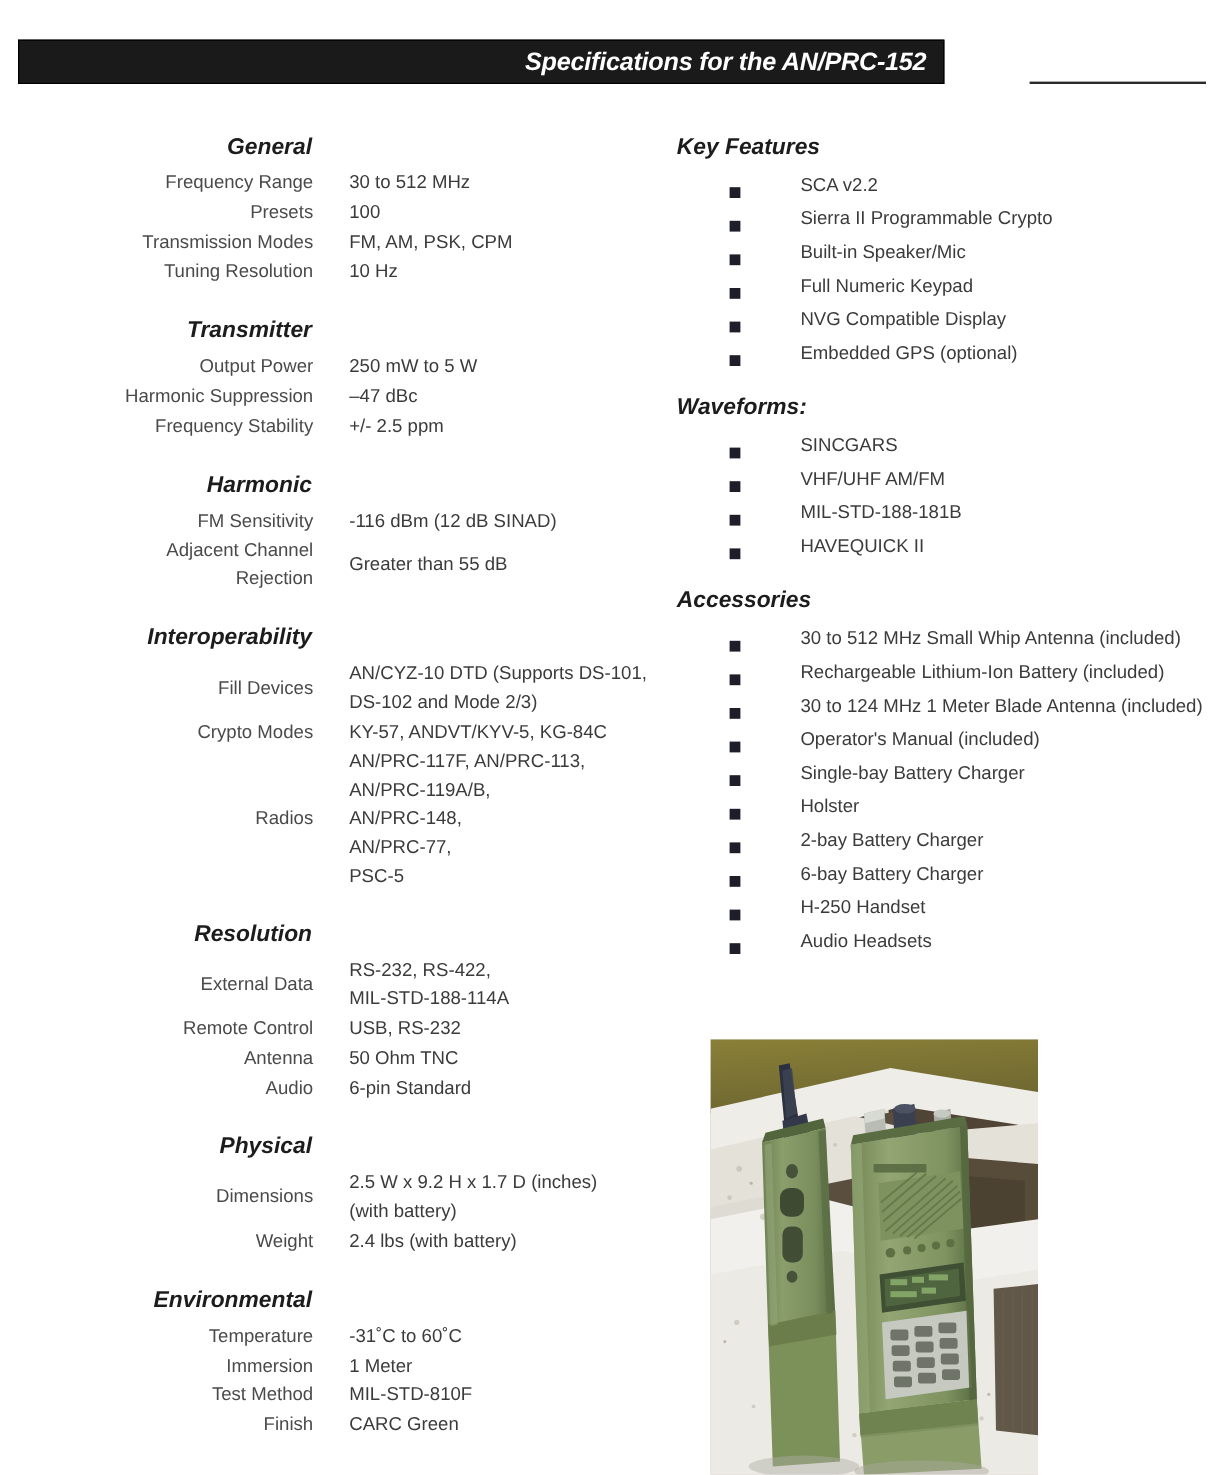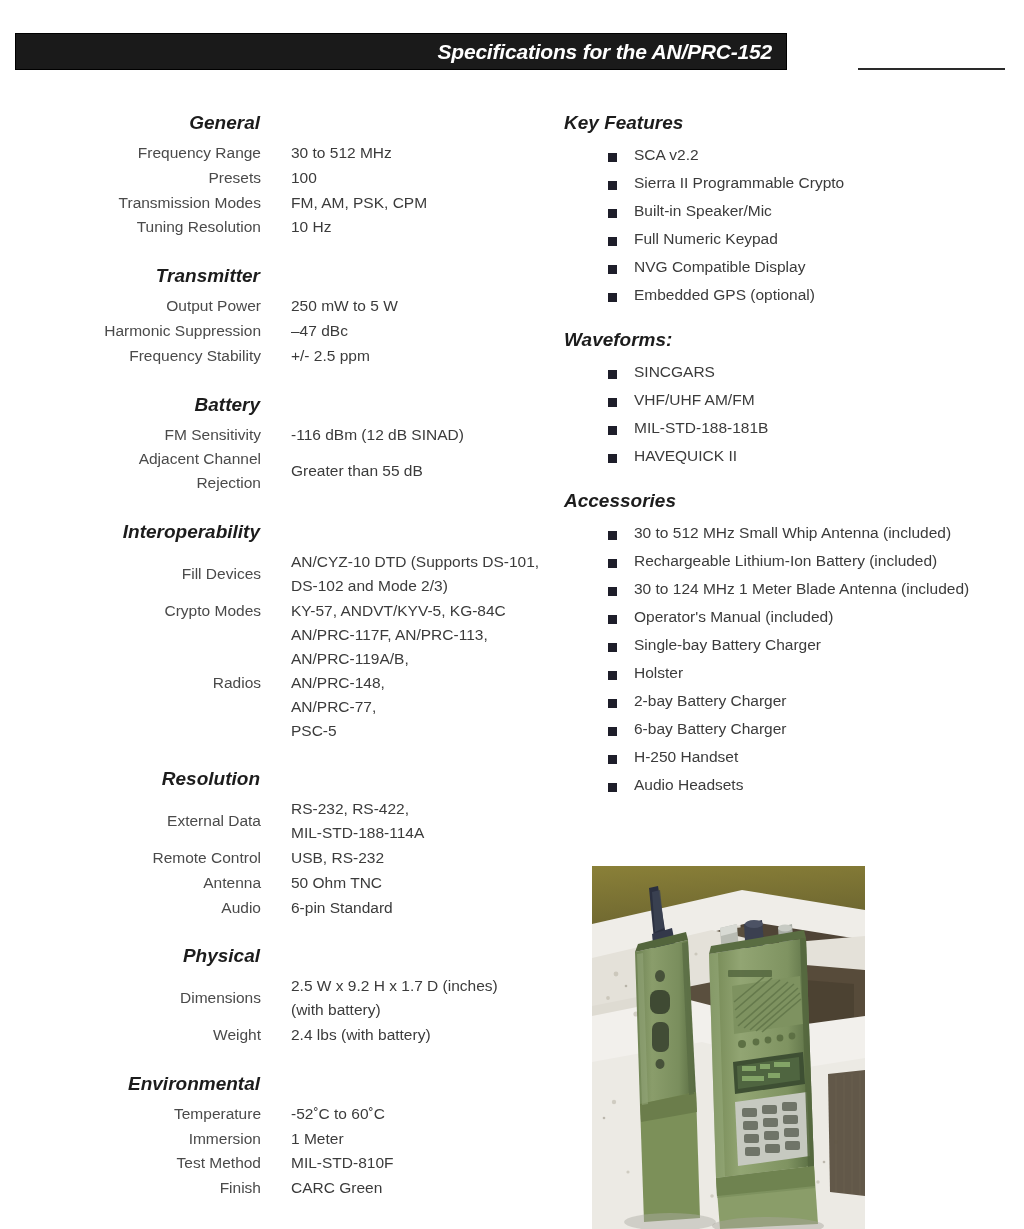--- a/index.html
+++ b/index.html
@@ -102,23 +102,24 @@
   .bul-heading {
     font-weight: bold;
     font-style: italic;
     font-size: 19px;
     color: #1c1c1c;
     margin-bottom: 10px;
     padding-left: 4px;
   }
   .bul-item {
     display: flex;
-    align-items: center;
+    align-items: flex-end;
     margin-bottom: 7px;
     padding-left: 48px;
+    gap: 33px;
   }
   .bul-marker {
     width: 9px;
     height: 9px;
     flex: 0 0 9px;
     background: #1e1e2a;
     margin-top: 6px;
   }
   .bul-text {
     padding-left: 17px;
@@ -179,21 +180,21 @@
       <div class="spec-row">
         <div class="spec-label">Harmonic Suppression</div>
         <div class="spec-value">–47 dBc</div>
       </div>
       <div class="spec-row">
         <div class="spec-label">Frequency Stability</div>
         <div class="spec-value">+/- 2.5 ppm</div>
       </div>
     </div>
     <div class="spec-section">
-      <div class="spec-heading">Battery</div>
+      <div class="spec-heading">Harmonic</div>
       <div class="spec-row">
         <div class="spec-label">FM Sensitivity</div>
         <div class="spec-value">-116 dBm (12 dB SINAD)</div>
       </div>
       <div class="spec-row">
         <div class="spec-label">Adjacent Channel
 Rejection</div>
         <div class="spec-value">Greater than 55 dB</div>
       </div>
     </div>
@@ -246,21 +247,21 @@
       </div>
       <div class="spec-row">
         <div class="spec-label">Weight</div>
         <div class="spec-value">2.4 lbs (with battery)</div>
       </div>
     </div>
     <div class="spec-section">
       <div class="spec-heading">Environmental</div>
       <div class="spec-row">
         <div class="spec-label">Temperature</div>
-        <div class="spec-value">-52˚C to 60˚C</div>
+        <div class="spec-value">-31˚C to 60˚C</div>
       </div>
       <div class="spec-row">
         <div class="spec-label">Immersion</div>
         <div class="spec-value">1 Meter</div>
       </div>
       <div class="spec-row">
         <div class="spec-label">Test Method</div>
         <div class="spec-value">MIL-STD-810F</div>
       </div>
       <div class="spec-row">

